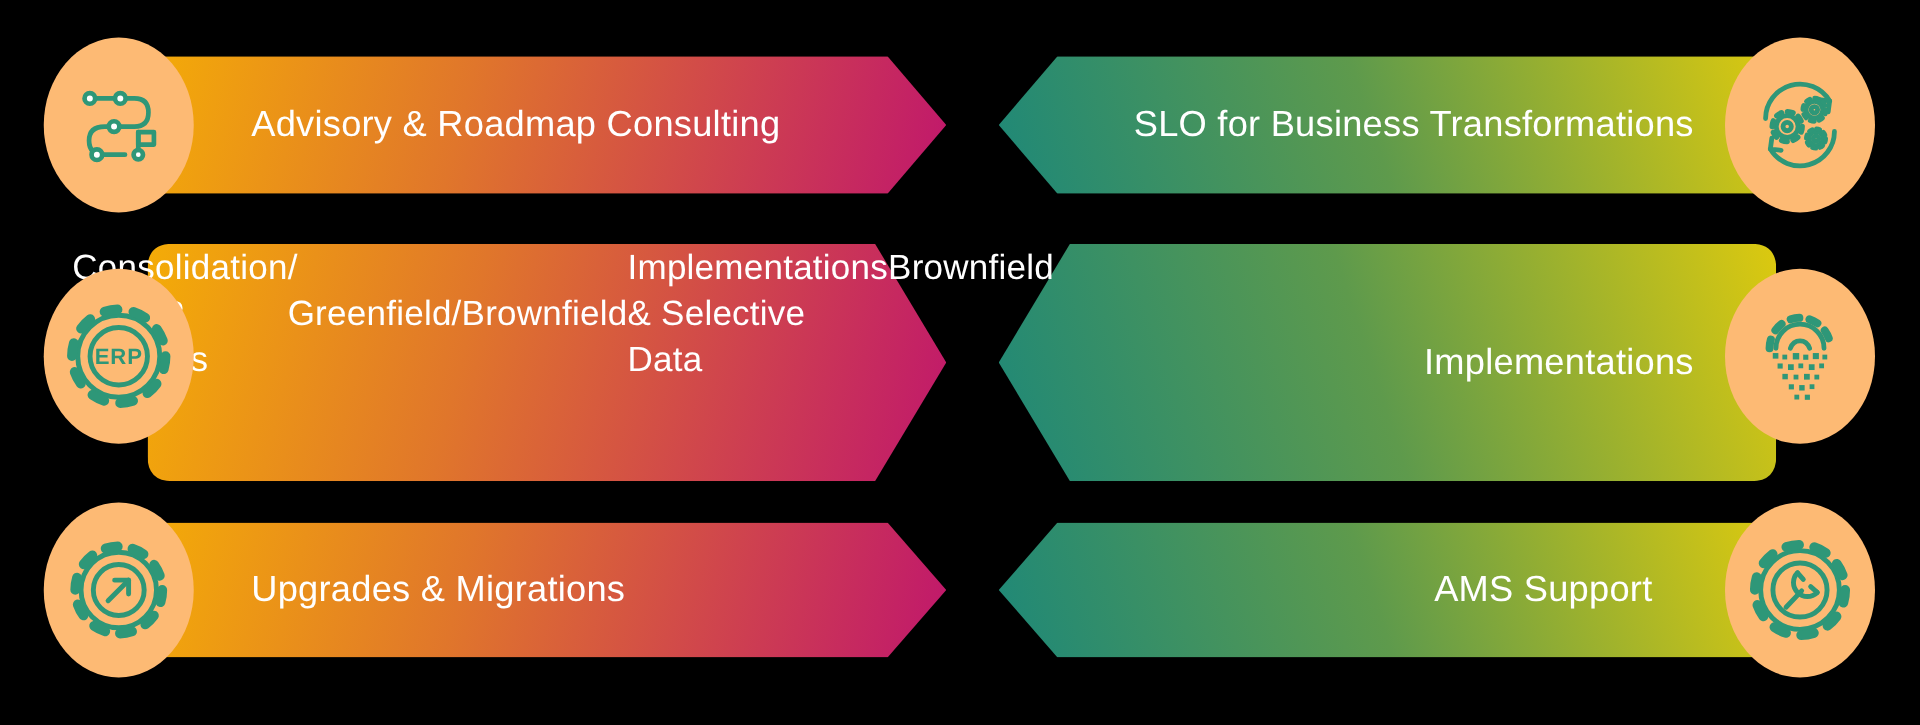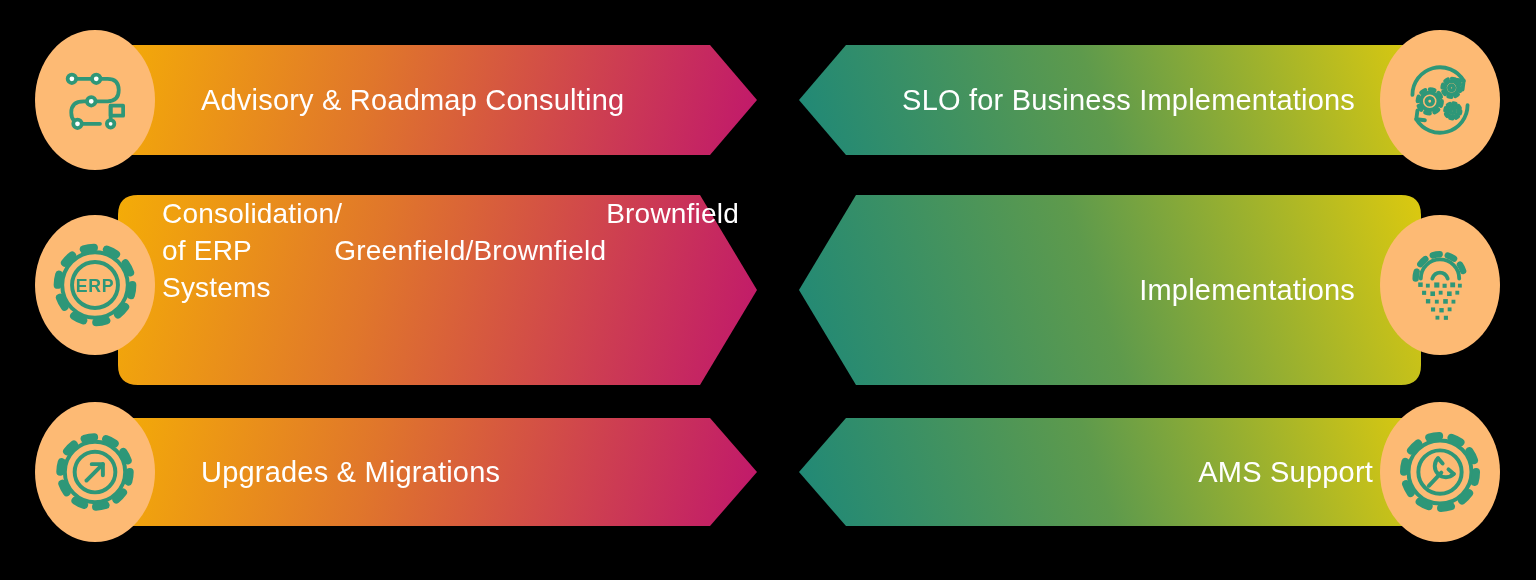--- a/index.html
+++ b/index.html
@@ -30,21 +30,21 @@
 
   .label{position:absolute;z-index:2;color:var(--text,#fff);font-weight:400;
     display:flex;align-items:center;letter-spacing:.2px;}
   .lab-l1{left:201px;top:45px;height:110px;width:520px;font-size:29px;}
   .lab-l2{left:198px;top:195px;height:190px;width:505px;font-size:28px;line-height:37px;
     flex-direction:row;align-items:flex-start;justify-content:center;}
   .lab-l2 .line{white-space:pre-wrap;}
   .lab-l3{left:201px;top:418px;height:108px;width:520px;font-size:29px;text-align:center;}
   .lab-r1{left:845px;top:45px;height:110px;width:510px;font-size:29px;justify-content:flex-end;text-align:right;}
   .lab-r2{left:845px;top:195px;height:190px;width:510px;font-size:29px;justify-content:flex-end;text-align:right;}
-  .lab-r3{left:863px;top:418px;height:108px;width:510px;font-size:29px;justify-content:flex-end;text-align:left;}
+  .lab-r3{left:812px;top:418px;height:108px;width:510px;font-size:29px;justify-content:flex-end;text-align:left;}
 
   .badge{position:absolute;z-index:3;width:120px;height:140px;background:#fdba74;border-radius:50%;
     display:flex;align-items:center;justify-content:center;}
   .b-l1{left:35px;top:30px;}  .b-l2{left:35px;top:215px;}  .b-l3{left:35px;top:402px;}
   .b-r1{left:1380px;top:30px;} .b-r2{left:1380px;top:215px;} .b-r3{left:1380px;top:402px;}
 
   svg.icon{stroke:var(--icon-stroke,#2E9778);fill:none;stroke-width:3;
     stroke-linecap:round;stroke-linejoin:round;}
   svg.icon text{stroke:none;font-family:"Liberation Sans",sans-serif;}
 </style>
@@ -62,21 +62,21 @@
       <circle cx="33" cy="15" r="3.4" fill="#fff"></circle>
       <circle cx="29" cy="33" r="3.4" fill="#fff"></circle>
       <circle cx="18" cy="51" r="3.4" fill="#fff"></circle>
       <circle cx="44.5" cy="51" r="3" fill="#fff"></circle>
       <path d="M44.5 48 V36.5"></path>
       <path d="M44.5 36.5 H54.5 V44.5 H44.5 Z"></path>
     </svg>
   </div>
 
   <div class="banner right r1"></div>
-  <div class="label lab-r1">SLO for Business Implementations</div>
+  <div class="label lab-r1">SLO for Business Transformations</div>
   <div class="badge b-r1">
     <svg class="icon" width="82" height="82" viewBox="0 0 64 64">
       <path d="M10.5 28 A21.5 21.5 0 0 1 50.5 17"></path>
       <path d="M50.5 17 L43.8 16.2 M50.5 17 L49.6 23.8"></path>
       <path d="M53.5 36 A21.5 21.5 0 0 1 13.5 47"></path>
       <path d="M13.5 47 L20.2 47.8 M13.5 47 L14.4 40.2"></path>
       <circle cx="24" cy="33" r="6.8"></circle>
       <circle cx="24" cy="33" r="9.3" stroke-width="3.5" stroke-dasharray="3.4 3.9"></circle>
       <circle cx="24" cy="33" r="2.6"></circle>
       <circle cx="41" cy="22.5" r="5.2"></circle>
@@ -85,20 +85,21 @@
       <circle cx="42" cy="40.5" r="4.4"></circle>
       <circle cx="42" cy="40.5" r="6.1" stroke-width="2.8" stroke-dasharray="2.2 2.6"></circle>
       <circle cx="42" cy="40.5" r="1.7"></circle>
     </svg>
   </div>
 
   <div class="banner left l2"></div>
   <div class="label lab-l2">
     <span class="line">Consolidation of ERP Systems</span>
     <span class="line">/  Greenfield/Brownfield</span>
+    <span class="line">Implementations &amp; Selective Data</span>
     <span class="line">Brownfield</span>
   </div>
   <div class="badge b-l2">
     <svg class="icon" width="84" height="84" viewBox="0 0 64 64">
       <circle cx="32" cy="32" r="25"></circle>
       <circle cx="32" cy="32" r="28.5" stroke-width="6" stroke-dasharray="8 9.9"></circle>
       <circle cx="32" cy="32" r="17.5"></circle>
       <text x="32" y="37" text-anchor="middle" font-size="13.5" font-weight="700" fill="#2E9778" letter-spacing="0.5">ERP</text>
     </svg>
   </div>

